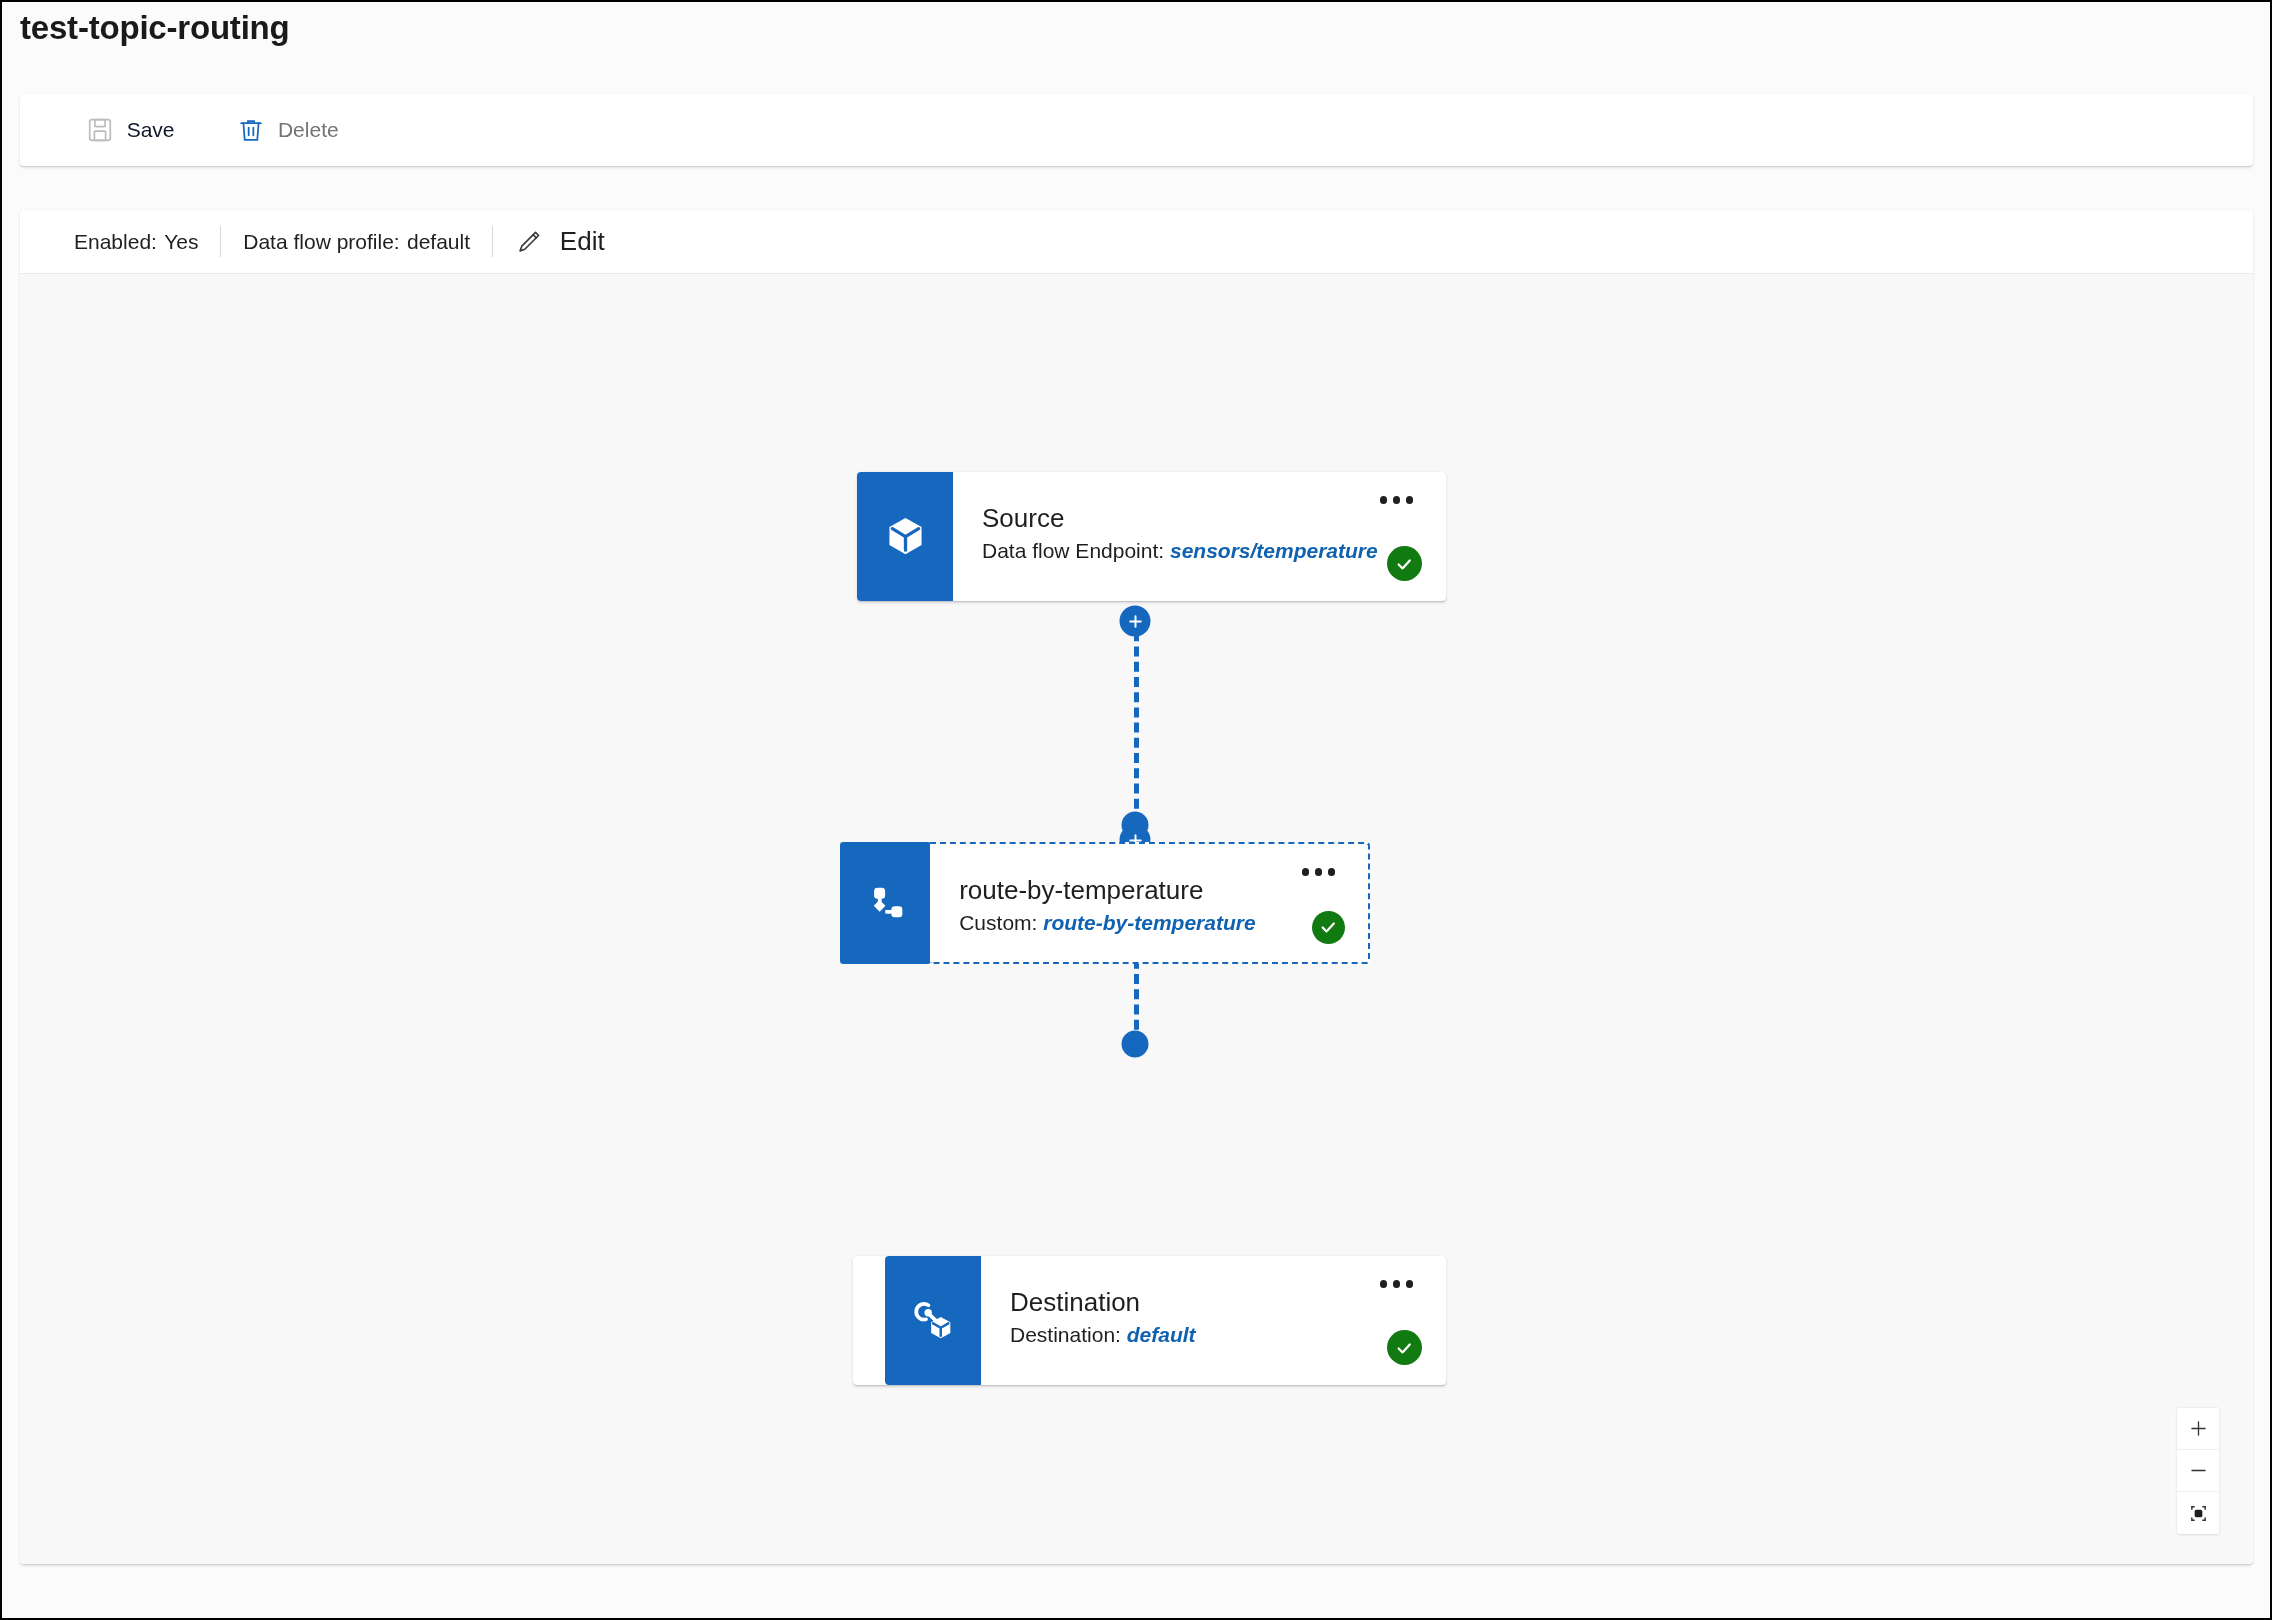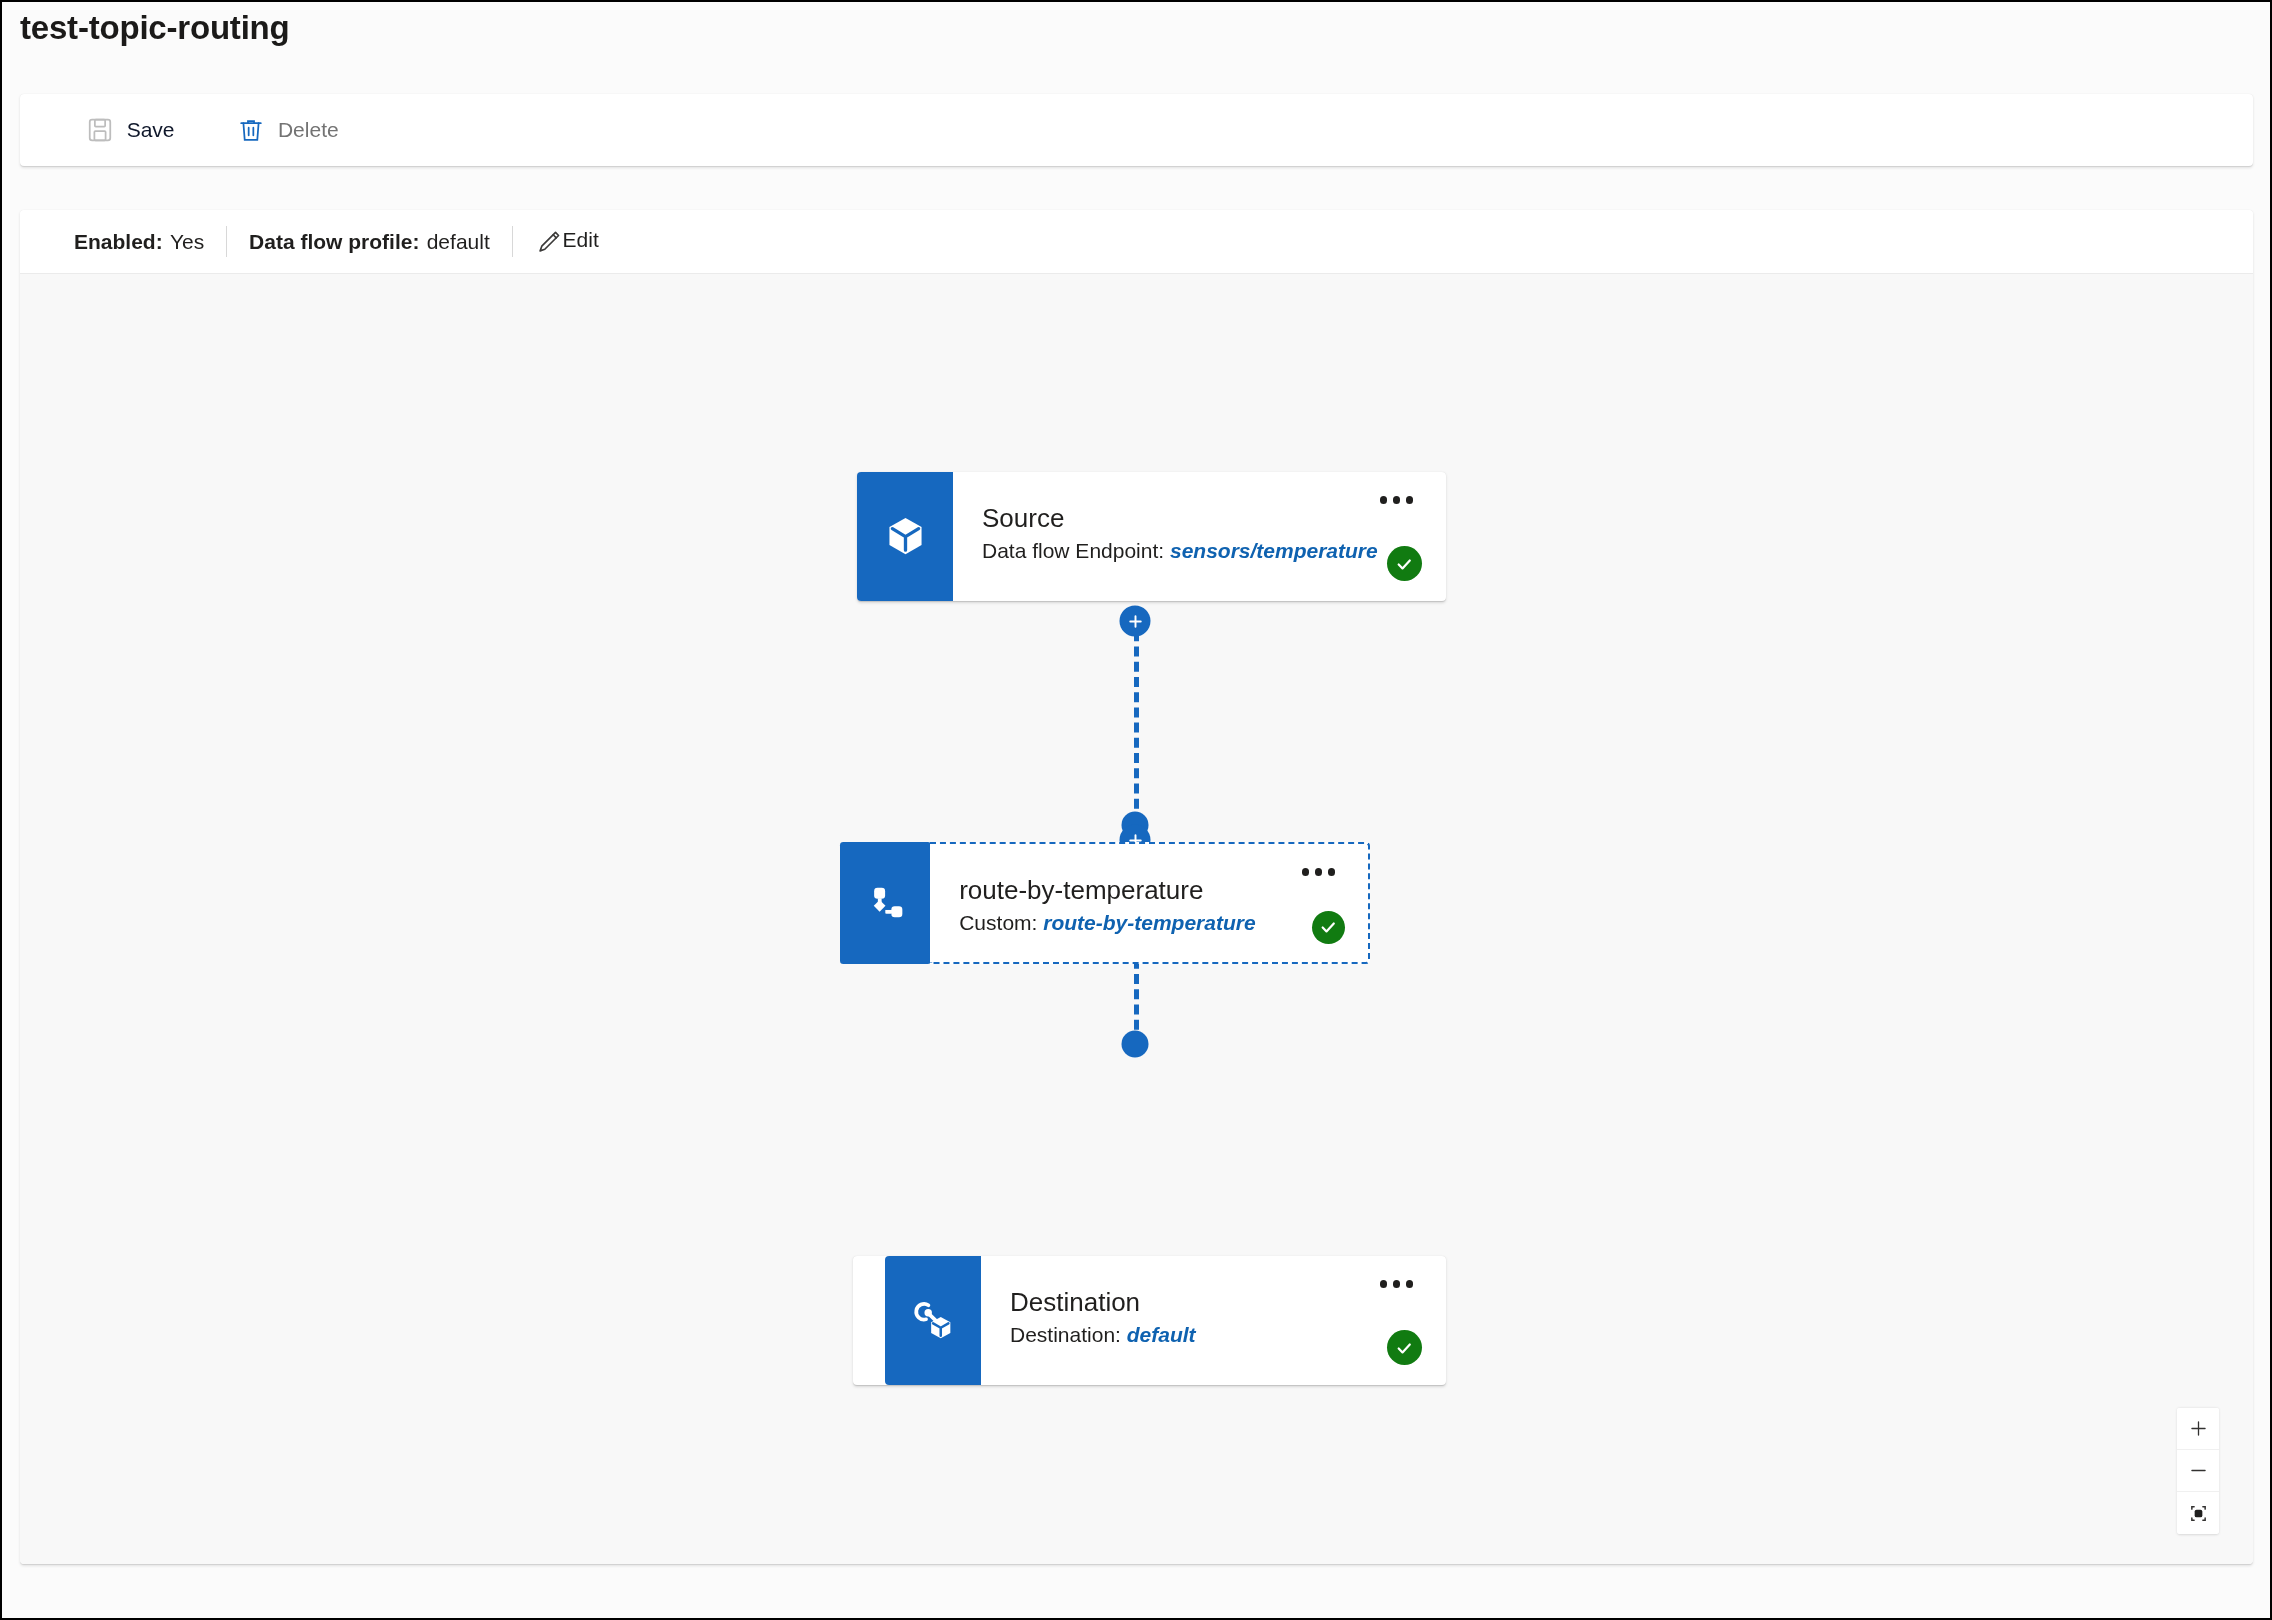--- a/index.html
+++ b/index.html
@@ -55,28 +55,28 @@
     overflow: hidden;
   }
   .infobar {
     height: 64px; background: #ffffff;
     border-bottom: 0.8px solid #ebebeb;
     display: flex; align-items: center;
     padding-left: 54px;
     font-size: 21px; color: #201f1e;
   }
   .info-item { display: flex; align-items: baseline; gap: 7.3px; white-space: nowrap; }
-  .info-key { font-weight: 700; }
+  .info-key { font-weight: 400; }
   .info-val { font-weight: 400; }
   .vsep { width: 0.8px; height: 31px; background: #d8d8d8; margin: 0 22px; align-self: center; }
   .edit-btn {
-    display: flex; align-items: flex-start; gap: 0;
+    display: flex; align-items: center; gap: 17px;
     background: transparent; border: 0; cursor: pointer;
     font-family: "Liberation Sans", sans-serif;
-    font-size: 21px; color: #201f1e;
+    font-size: 26px; color: #201f1e;
   }
 
   
   .canvas { position: absolute; left: 0; top: 64px; right: 0; bottom: 0; background: #f8f8f8; }
 
   
   .edge {
     position: absolute;
     width: 0; border-left: 5.7px dashed #1668bf;
   }

